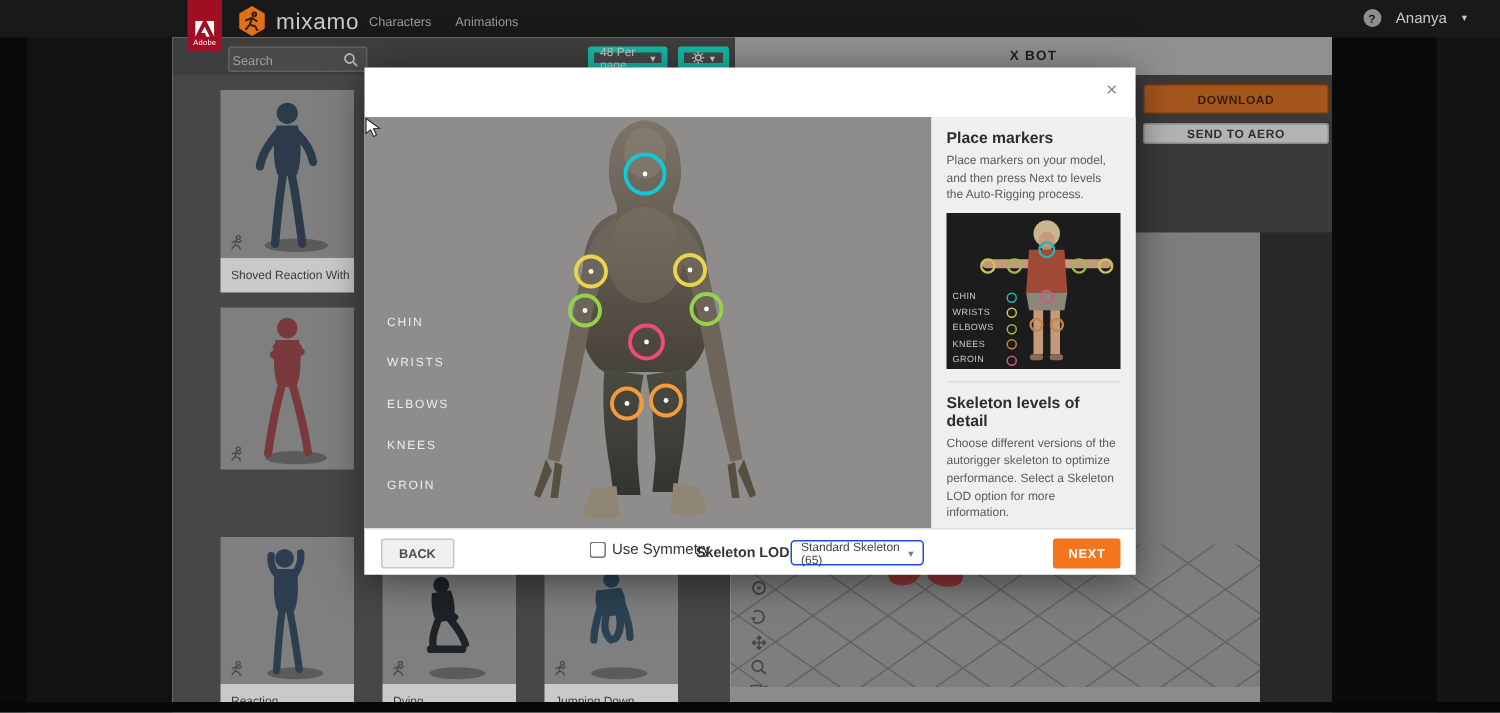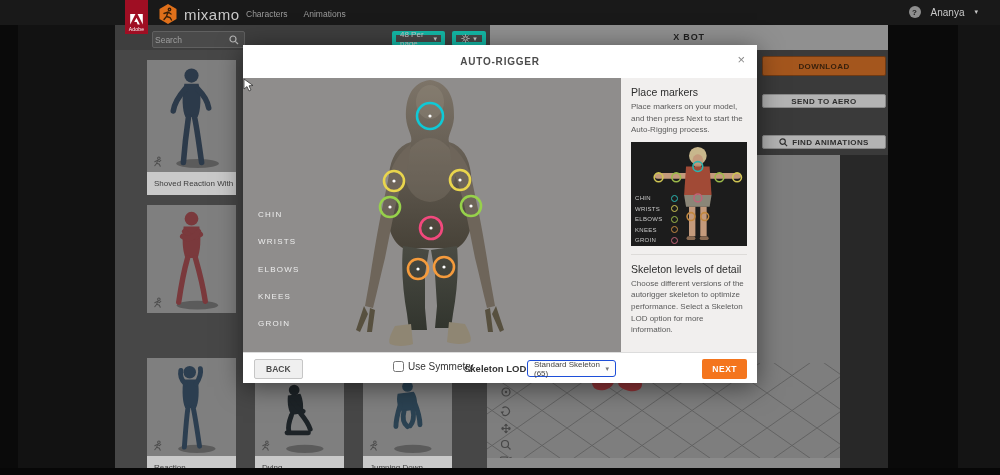--- a/index.html
+++ b/index.html
@@ -51,40 +51,40 @@
   .viewport-bg{position:absolute;left:487px;top:62px;width:353px;height:406px;background:#7e7e7e;overflow:hidden}
   #grid-svg{position:absolute;left:0;bottom:10px;width:353px;height:95px}
   .vp-strip{position:absolute;left:0;bottom:0;width:100%;height:10px;background:#8b8b8b}
   .vp-tools{position:absolute;left:12px;top:325px}
   .foot{position:absolute;background:#8e3336}
   .foot.l{left:105px;top:312px;width:22px;height:16px;border-radius:45% 55% 50% 50%;transform:rotate(-14deg)}
   .foot.r{left:131px;top:314px;width:24px;height:15px;border-radius:55% 45% 50% 50%;transform:rotate(10deg)}
 
   .right-dark{position:absolute;left:840px;top:62px;width:48px;height:406px;background:#282828}
   .panel-shade{position:absolute;left:757px;top:50px;width:131px;height:105px;background:#3a3a3a;z-index:2}
-  .side-buttons{position:absolute;left:762px;top:56px;width:124px;z-index:3;display:flex;flex-direction:column;gap:18px}
+  .side-buttons{position:absolute;left:762px;top:56px;width:124px;z-index:3;display:flex;flex-direction:column;gap:6px}
   .act-btn{height:14px;border-radius:2px;background:#b3b3b3;border:1px solid #8a8a8a;color:#2e2e2e;
     font-size:8px;font-weight:bold;letter-spacing:.4px;display:flex;align-items:center;justify-content:center;gap:4px;cursor:pointer}
   .act-btn.primary{height:20px;background:#a4561d;border-color:#6f3a14;color:#351f0c}
   .act-btn.gap{margin-top:9px}
   .bottom-strip{position:absolute;left:0;top:468px;width:1000px;height:7px;background:#070707;z-index:5}
 
   
   .modal{position:absolute;left:243px;top:45px;width:514px;height:338px;background:#fff;z-index:20;
     box-shadow:0 4px 24px rgba(0,0,0,.5)}
   .m-header{position:relative;height:33px}
   .m-title{text-align:center;padding-top:11px;font-size:10px;font-weight:bold;letter-spacing:.8px;color:#4c4c4c}
   .m-close{position:absolute;right:12px;top:7px;font-size:13px;color:#8a8a8a;cursor:pointer}
   .m-body{position:absolute;left:0;top:33px;right:0;bottom:31px;display:flex}
   .m-viewport{position:relative;width:378px;background:#8f8d8c;overflow:hidden}
   .m-viewport > svg{position:absolute;inset:0}
   .vp-label{position:absolute;left:15px;font-size:8px;color:#ededed;letter-spacing:1.2px}
   .cursor-glyph{position:absolute;left:158px;top:104px}
   .m-side{position:relative;width:136px;background:#f1efee;padding:8px 10px 0;overflow:hidden}
-  .side-h{font-size:10.5px;font-weight:normal;color:#2d2d2d}
+  .side-h{font-size:10.5px;font-weight:bold;color:#2d2d2d}
   .side-p{margin-top:3px;font-size:8px;line-height:1.45;color:#5a5a5a}
   .instr-box{position:relative;margin-top:6px;width:116px;height:104px;background:#1c1c1c}
   .instr-box svg{position:absolute;inset:0;width:100%;height:100%}
   .legend{position:absolute;left:4px;top:53px}
   .legend-row{display:flex;align-items:center;justify-content:space-between;width:43px;margin-bottom:3.5px}
   .legend-label{font-size:6px;color:#c9c9c9;letter-spacing:.3px}
   .legend-ring{width:7px;height:7px;border-radius:50%;border:1.5px solid #fff}
   .side-div{margin-top:8px;border-top:1px solid #dddbd9}
   .skel-h{margin-top:8px}
   .m-footer{position:absolute;left:0;bottom:0;width:100%;height:31px;background:#fff;border-top:1px solid #dcdcdc}
@@ -349,35 +349,25 @@
 
   <div class="right-dark"></div>
   <div class="panel-shade"></div>
   <div class="side-buttons" id="side-buttons">
       <div class="act-btn primary">
         <span>DOWNLOAD</span>
       </div>
       <div class="act-btn">
         <span>SEND TO AERO</span>
       </div>
-      <div class="act-btn gap">
-        <svg width="9" height="9" viewBox="0 0 10 10">
-          <g stroke="#2e2e2e" fill="none" stroke-width="1.3">
-            <circle cx="4" cy="4" r="3"></circle>
-            <path d="M6.3,6.3 L9,9"></path>
-          </g>
-        </svg>
-        <span>FIND ANIMATIONS</span>
-      </div>
     </div>
   <div class="bottom-strip"></div>
 
   <div class="modal">
     <div class="m-header">
-      <div class="m-title">AUTO-RIGGER</div>
       <div class="m-close">×</div>
     </div>
 
     <div class="m-body">
       <div class="m-viewport">
 
         <svg viewBox="0 0 378 274">
           <defs>
             <linearGradient id="bodyg" x1="0" y1="0" x2="0" y2="1">
               <stop offset="0" stop-color="#7d7468"></stop>
@@ -426,21 +416,21 @@
             <div class="vp-label" style="top: 213.75px;">KNEES</div>
             <div class="vp-label" style="top: 241px;">GROIN</div>
           </div>
         <svg class="cursor-glyph" width="12" height="14" viewBox="0 0 12 14">
           <path d="M1,1 L1,11 L4,8.6 L6,13 L8,12 L6,7.8 L10,7.5 Z" fill="#fff" stroke="#333" stroke-width="0.8"></path>
         </svg>
       </div>
 
       <div class="m-side">
         <div class="side-h">Place markers</div>
-        <div class="side-p">Place markers on your model, and then press Next to start the Auto-Rigging process.</div>
+        <div class="side-p">Place markers on your model, and then press Next to levels the Auto-Rigging process.</div>
 
         <div class="instr-box">
           <svg viewBox="0 0 118 106">
             <ellipse cx="68" cy="14" rx="9" ry="9" fill="#c8b78c"></ellipse>
             <ellipse cx="68" cy="19" rx="5.5" ry="6.5" fill="#c49a7c"></ellipse>
             <rect x="65" y="23" width="6" height="5" fill="#b58d70"></rect>
             <rect x="24" y="31.5" width="88" height="6" rx="3" fill="#c49a7c"></rect>
             <path d="M56,25 L80,25 L82,54 L54,54 Z" fill="#a14a36"></path>
             <path d="M54,54 L82,54 L80,66 L56,66 Z" fill="#8b8678"></path>
             <rect x="59" y="66" width="6.5" height="30" fill="#c49a7c"></rect>

